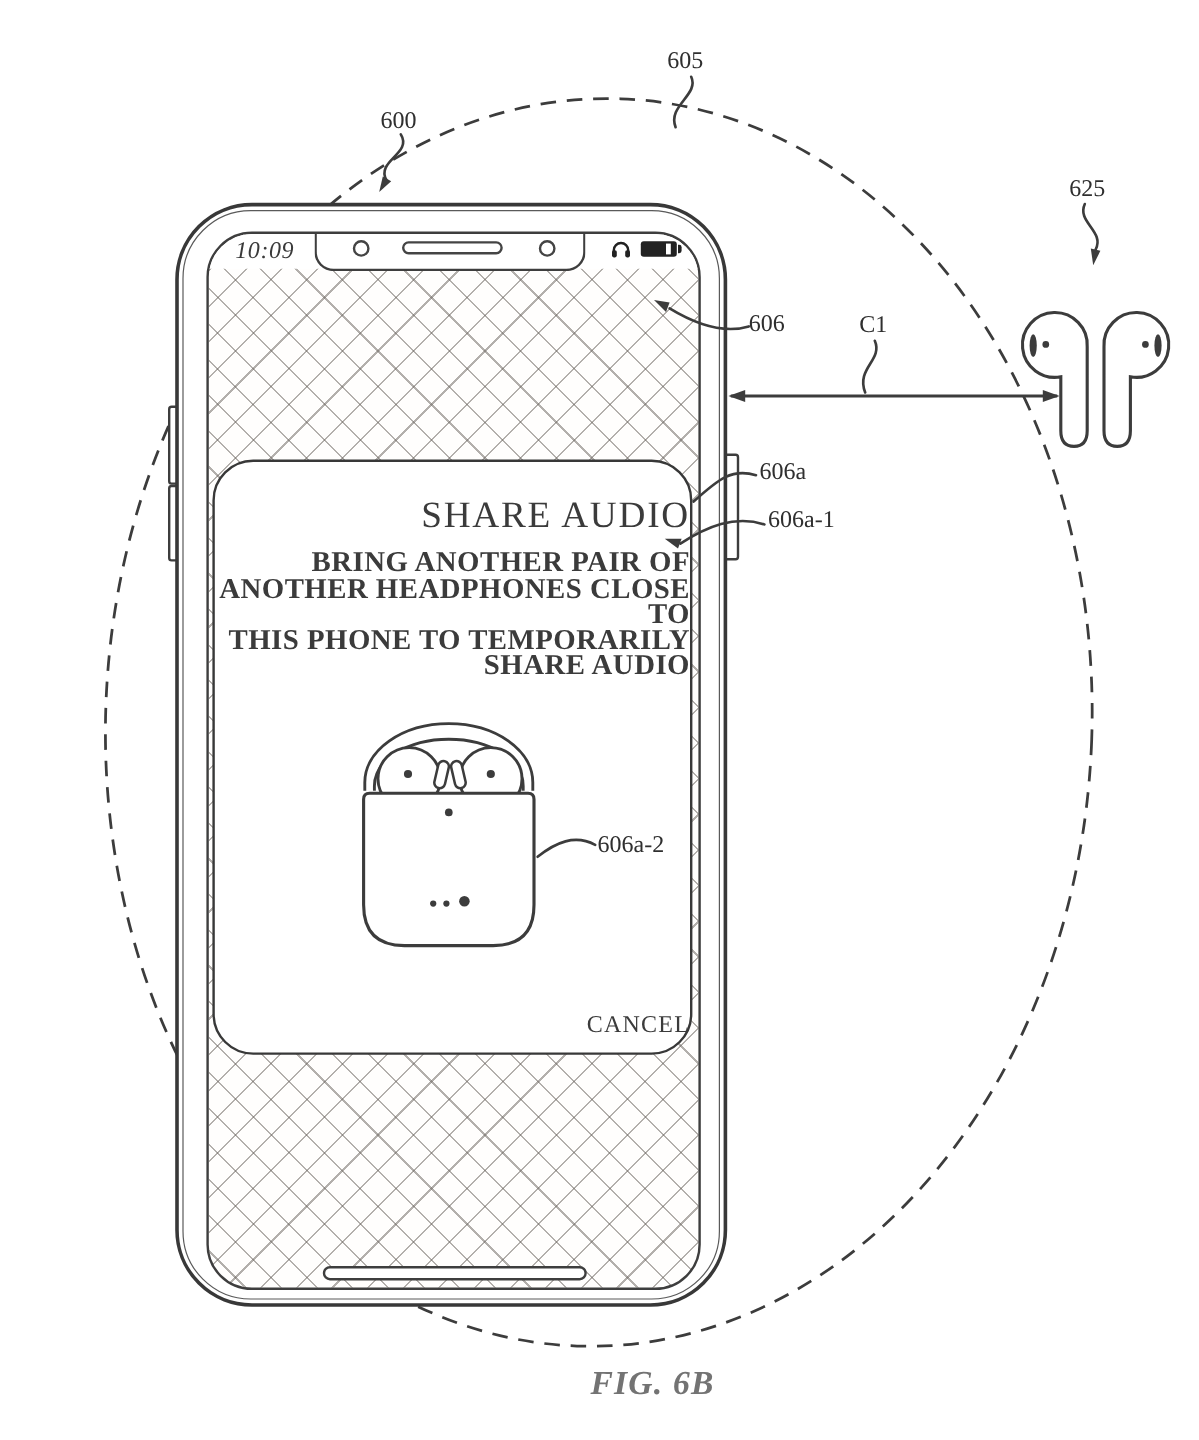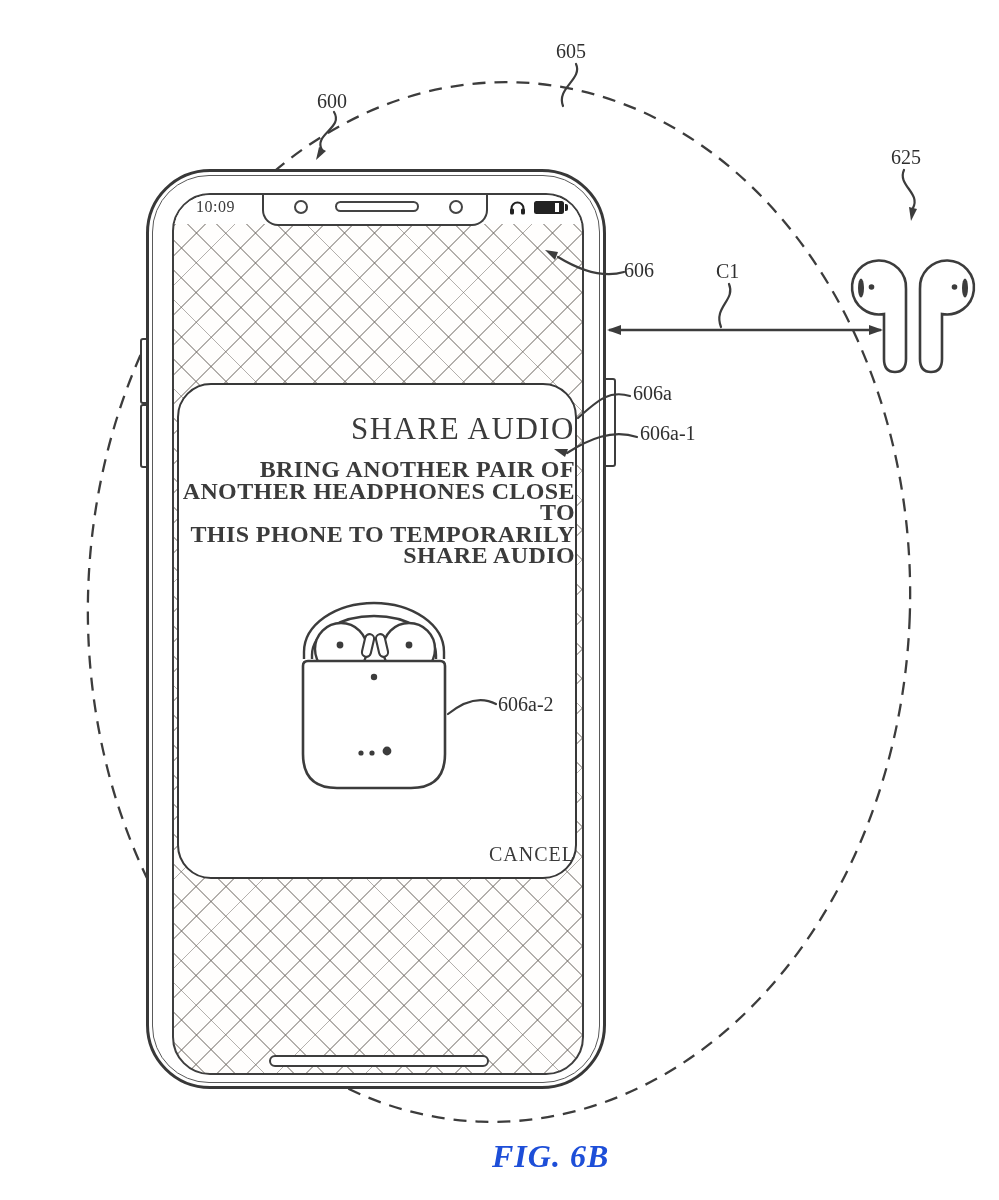--- a/index.html
+++ b/index.html
@@ -13,21 +13,21 @@
   .side-btn{position:absolute;background:#fff;border:2px solid #3d3d3d;border-radius:3px;z-index:1;}
   #phone{position:absolute;left:146px;top:169px;width:460px;height:920px;background:#fff;
          border:3.2px solid #383838;border-radius:64px;box-sizing:border-box;z-index:2;}
   #bezel-line{position:absolute;inset:3px;border:1.6px solid #5a5a5a;border-radius:57px;pointer-events:none;}
   #screen{position:absolute;left:23px;top:21px;width:412px;height:882px;box-sizing:border-box;
           border:2.6px solid #3e3e3e;border-radius:38px;overflow:hidden;background-color:#fffefd;
           background-image:
             repeating-linear-gradient(45deg, rgba(104,98,92,.5) 0px, rgba(104,98,92,.5) 1.3px, transparent 1.3px, transparent 21px),
             repeating-linear-gradient(135deg, rgba(104,98,92,.5) 0px, rgba(104,98,92,.5) 1.3px, transparent 1.3px, transparent 21px);}
   #statusbar{position:absolute;left:0;top:0;right:0;height:29px;background:#fff;border-radius:34px 34px 0 0;}
-  #status-time{position:absolute;left:22px;top:3px;font-size:16px;letter-spacing:.5px;color:#3a3a3a;}
+  #status-time{position:absolute;left:22px;top:3px;font-size:20px;letter-spacing:.5px;color:#3a3a3a;font-style:italic;}
   #status-icons{position:absolute;right:18px;top:5px;display:flex;align-items:center;gap:8px;}
   #battery-icon{position:relative;width:30px;height:13px;background:#222;border-radius:2.5px;}
   #battery-icon .notch{position:absolute;left:21px;top:2px;width:4px;height:9px;background:#fff;}
   #battery-icon .tip{position:absolute;right:-4px;top:3px;width:3.5px;height:7px;background:#222;border-radius:0 2px 2px 0;}
   #notch{position:absolute;left:88px;top:0;width:226px;height:31px;background:#fff;box-sizing:border-box;
          border-left:2.4px solid #3e3e3e;border-right:2.4px solid #3e3e3e;border-bottom:2.4px solid #3e3e3e;
          border-radius:0 0 16px 16px;}
   .notch-cam{position:absolute;width:14px;height:14px;border:2.2px solid #444;border-radius:50%;top:5px;box-sizing:border-box;background:#fff;}
   #notch-speaker{position:absolute;left:71px;top:6px;width:84px;height:11px;border:2.2px solid #444;border-radius:6px;box-sizing:border-box;background:#fff;}
   #home-bar{position:absolute;left:95px;top:860px;width:220px;height:12px;background:#fff;
@@ -35,22 +35,22 @@
 
   
   #sheet{position:absolute;left:177px;top:383px;width:400px;height:496px;background:#fff;z-index:3;
          border:2.6px solid #383838;border-radius:34px;box-sizing:border-box;text-align:right;}
   #sheet-title{margin-top:26px;font-size:31px;letter-spacing:1.5px;color:#3b3b3b;}
   #sheet-body{margin-top:12px;font-size:24px;line-height:21.5px;letter-spacing:.4px;color:#3b3b3b;font-weight:600;}
   #sheet-cancel{position:absolute;left:0;right:0;top:458px;font-size:20px;letter-spacing:1px;color:#3b3b3b;}
 
   
   .ref-label{position:absolute;font-size:20px;color:#2f2f2f;z-index:5;white-space:nowrap;}
-  #fig-caption{position:absolute;left:492px;top:1138px;font-size:32px;font-weight:bold;font-style:italic;
-               letter-spacing:1px;color:#1d4ed8;z-index:5;}
+  #fig-caption{position:absolute;left:492px;top:1138px;font-size:28px;font-weight:bold;font-style:italic;
+               letter-spacing:1px;color:#737373;z-index:5;}
 </style>
 </head>
 <body>
 
 <div id="canvas">
 
   <svg id="ellipse-layer" class="layer" width="999" height="1200" viewBox="0 0 999 1200">
     <ellipse cx="499" cy="602" rx="411" ry="520" fill="none" stroke="#3c3c3c" stroke-width="2.3" stroke-dasharray="13 9" transform="rotate(2 499 602)"></ellipse>
   </svg>
 

